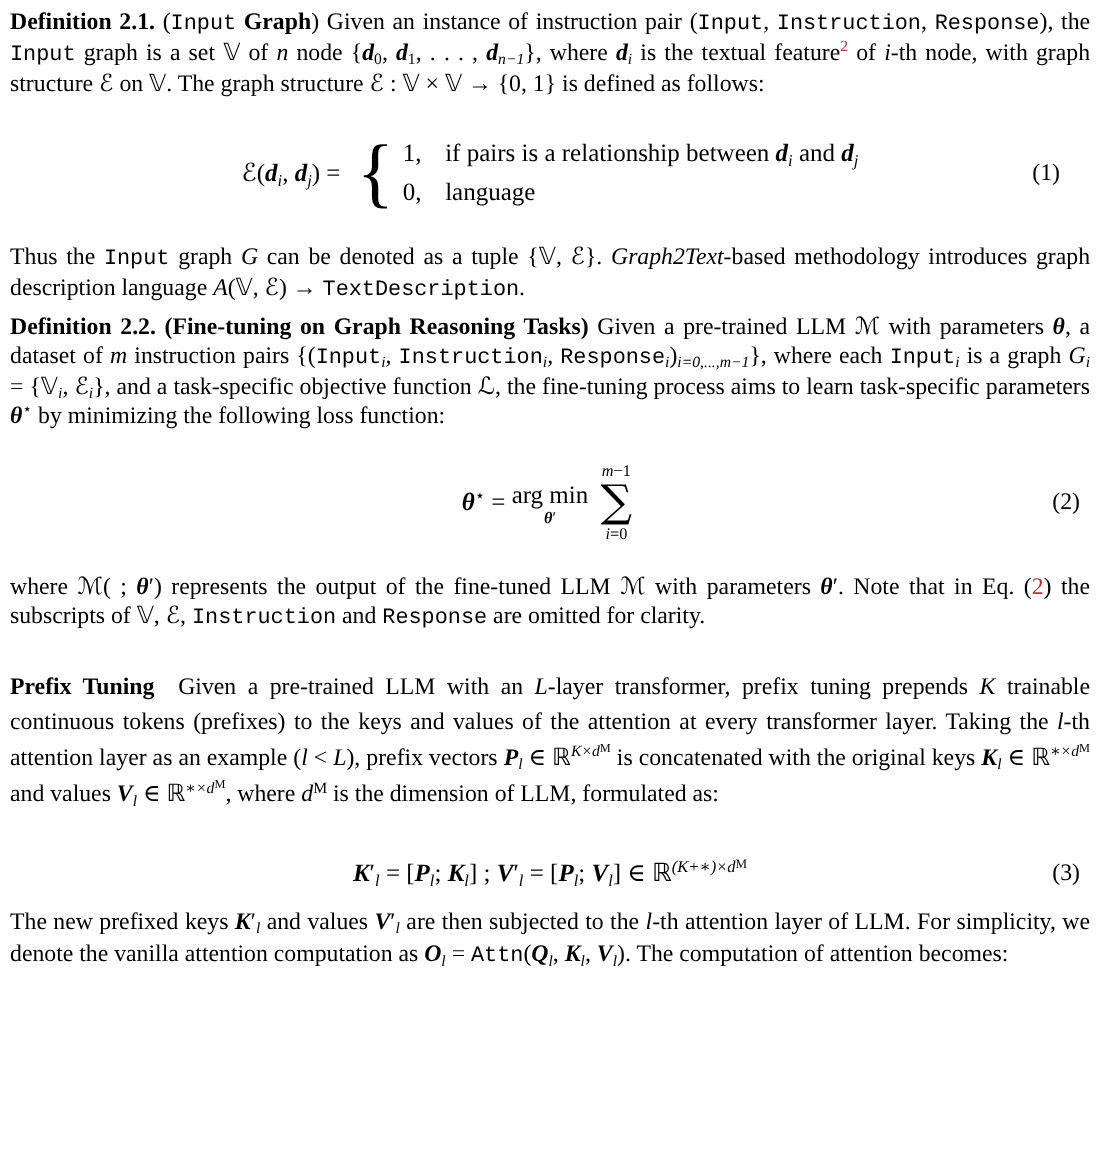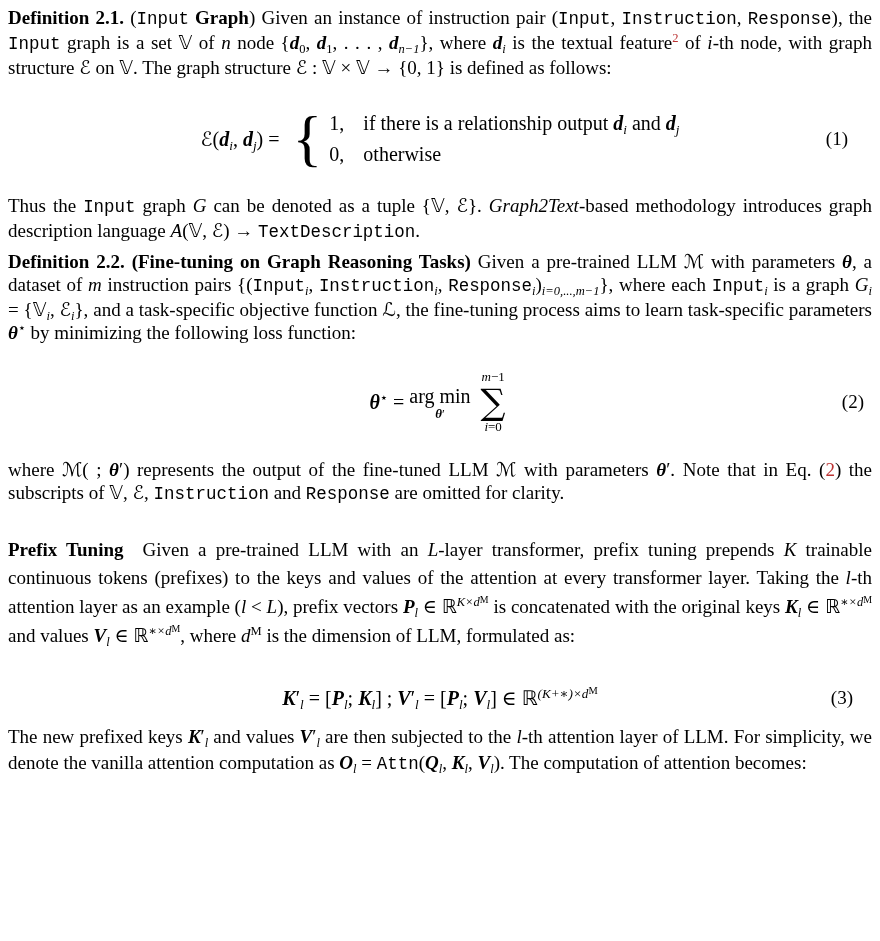--- a/index.html
+++ b/index.html
@@ -26,21 +26,21 @@
   .supsup { font-size:0.52em; vertical-align:1.05em; line-height:0; }
   .red { color:var(--link-red); }
   .bsf { font-family:"Liberation Sans","DejaVu Sans",sans-serif; font-weight:700; }
 
   
   .equation { position:relative; display:flex; align-items:center; justify-content:center; }
   .eq-body { display:flex; align-items:center; font-size:20px; }
   .eq-num { position:absolute; right:8px; top:50%; transform:translateY(-50%); font-size:19px; }
   .eq1 { margin:30px 16px 26px; }
   .eq2 { margin:26px 0 24px; }
-  .eq3 { margin:36px 11px 14px; }
+  .eq3 { margin:36px 0 14px; }
   .eq4 { margin:32px 0 36px; }
   .brace { font-size:62px; line-height:0.92; font-weight:400; margin:0 7px 0 8px; }
   .cases { display:flex; flex-direction:column; gap:3px; }
   .case-row { display:flex; align-items:baseline; line-height:28px; }
   .case-val { width:34px; }
   .stack { display:inline-flex; flex-direction:column; align-items:center; margin:0 5px; }
   .stack .limit { font-size:13px; line-height:14px; }
   .sigma { font-size:35px; line-height:36px; font-family:"DejaVu Serif","DejaVu Sans",serif; }
   .argmin .main { line-height:22px; }
   .argmin .under { font-size:13px; line-height:13px; }
@@ -53,25 +53,25 @@
 
   <p class="para"><span class="bf">Definition 2.1.</span><span> (</span><span class="tt">Input</span><span> </span><span class="bf">Graph</span><span>) Given an instance of instruction pair (</span><span class="tt">Input</span><span>, </span><span class="tt">Instruction</span><span>, </span><span class="tt">Response</span><span>), the </span><span class="tt">Input</span><span> graph is a set </span><span class="bb">𝕍</span><span> of </span><span class="it">n</span><span> node {</span><span class="bi">d</span><span class="sub">0</span><span>, </span><span class="bi">d</span><span class="sub">1</span><span>, . . . , </span><span class="bi">d</span><span class="it sub">n−1</span><span>}, where </span><span class="bi">d</span><span class="it sub">i</span><span> is the textual feature</span><span class="sup red">2</span><span> of </span><span class="it">i</span><span>-th node, with graph structure </span><span class="cal">ℰ</span><span> on </span><span class="bb">𝕍</span><span>. The graph structure </span><span class="cal">ℰ</span><span> : </span><span class="bb">𝕍</span><span> × </span><span class="bb">𝕍</span><span> → {0, 1} is defined as follows:</span></p>
 
   <div class="equation eq1">
     <div class="eq-body">
       <span class="gap-r"><span class="cal">ℰ</span><span>(</span><span class="bi">d</span><span class="it sub">i</span><span>, </span><span class="bi">d</span><span class="it sub">j</span><span>) =</span></span>
       <span class="brace">{</span>
       <div class="cases">
         <div class="case-row">
           <span class="case-val">1,</span>
-          <span><span>if there is a relationship output </span><span class="bi">d</span><span class="it sub">i</span><span> and </span><span class="bi">d</span><span class="it sub">j</span></span>
+          <span><span>if pairs is a relationship between </span><span class="bi">d</span><span class="it sub">i</span><span> and </span><span class="bi">d</span><span class="it sub">j</span></span>
         </div>
         <div class="case-row">
           <span class="case-val">0,</span>
-          <span><span>otherwise</span></span>
+          <span><span>language</span></span>
         </div>
       </div>
     </div>
     <span class="eq-num">(1)</span>
   </div>
 
   <p class="para" style="margin-top:6px;"><span>Thus the </span><span class="tt">Input</span><span> graph </span><span class="calf">G</span><span> can be denoted as a tuple {</span><span class="bb">𝕍</span><span>, </span><span class="cal">ℰ</span><span>}. </span><span class="it">Graph2Text</span><span>-based methodology introduces graph description language </span><span class="calf">A</span><span>(</span><span class="bb">𝕍</span><span>, </span><span class="cal">ℰ</span><span>) → </span><span class="tt">TextDescription</span><span>.</span></p>
 
   <p class="para" style="margin-top:6px;"><span class="bf">Definition 2.2.</span><span> </span><span class="bf">(Fine-tuning on Graph Reasoning Tasks)</span><span> Given a pre-trained LLM </span><span class="cal">ℳ</span><span> with parameters </span><span class="bi">θ</span><span>, a dataset of </span><span class="it">m</span><span> instruction pairs {(</span><span class="tt">Input</span><span class="it sub">i</span><span>, </span><span class="tt">Instruction</span><span class="it sub">i</span><span>, </span><span class="tt">Response</span><span class="it sub">i</span><span>)</span><span class="it sub">i=0,...,m−1</span><span>}, where each </span><span class="tt">Input</span><span class="it sub">i</span><span> is a graph </span><span class="calf">G</span><span class="it sub">i</span><span> = {</span><span class="bb">𝕍</span><span class="it sub">i</span><span>, </span><span class="cal">ℰ</span><span class="it sub">i</span><span>}, and a task-specific objective function </span><span class="cal">ℒ</span><span>, the fine-tuning process aims to learn task-specific parameters </span><span class="bi">θ</span><span class="sup">⋆</span><span> by minimizing the following loss function:</span></p>
 

